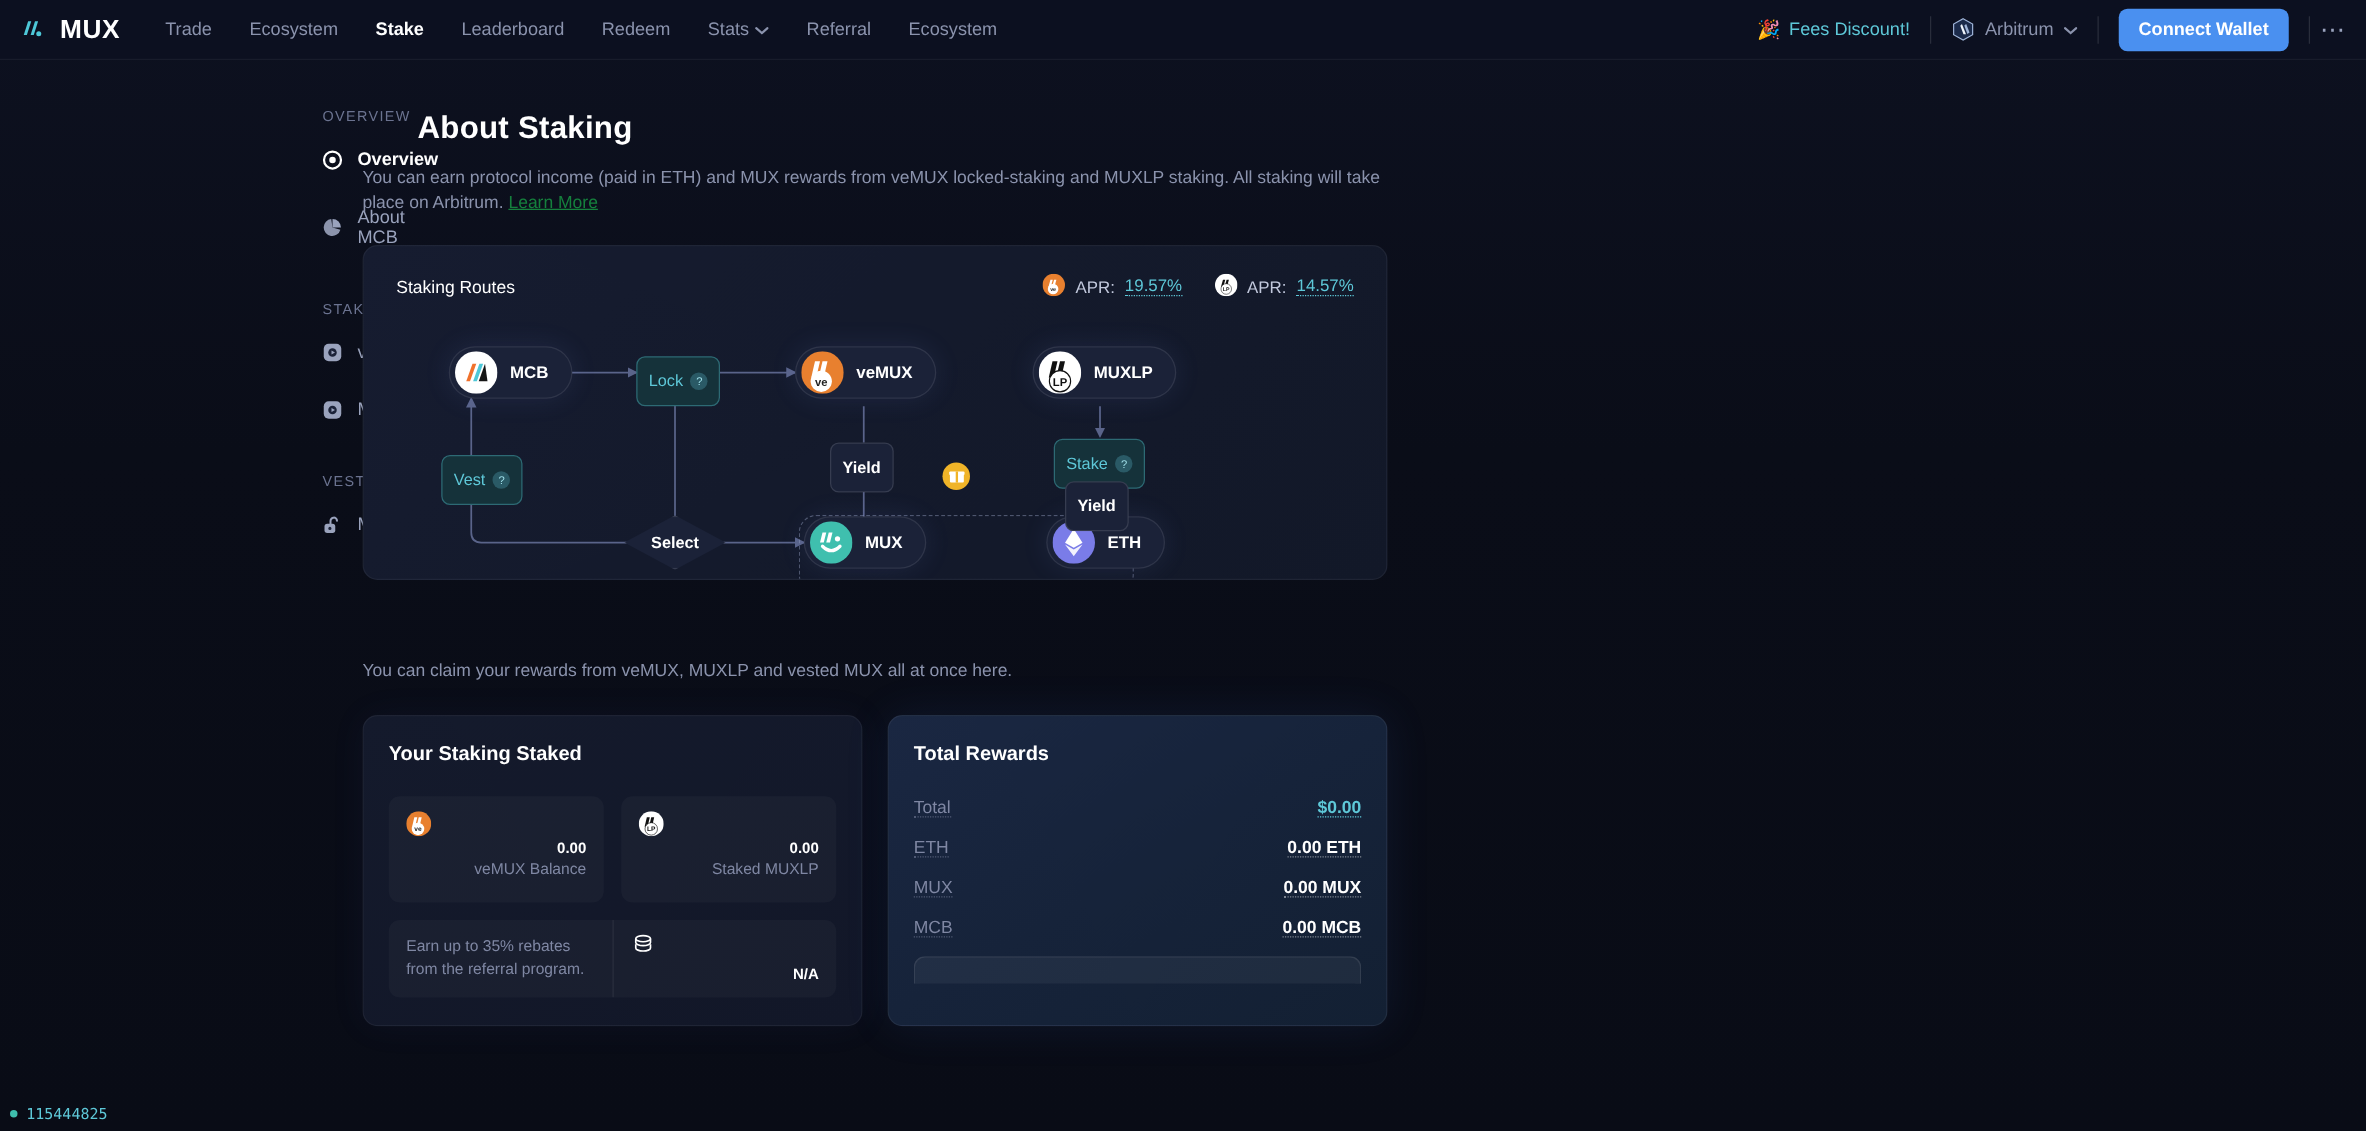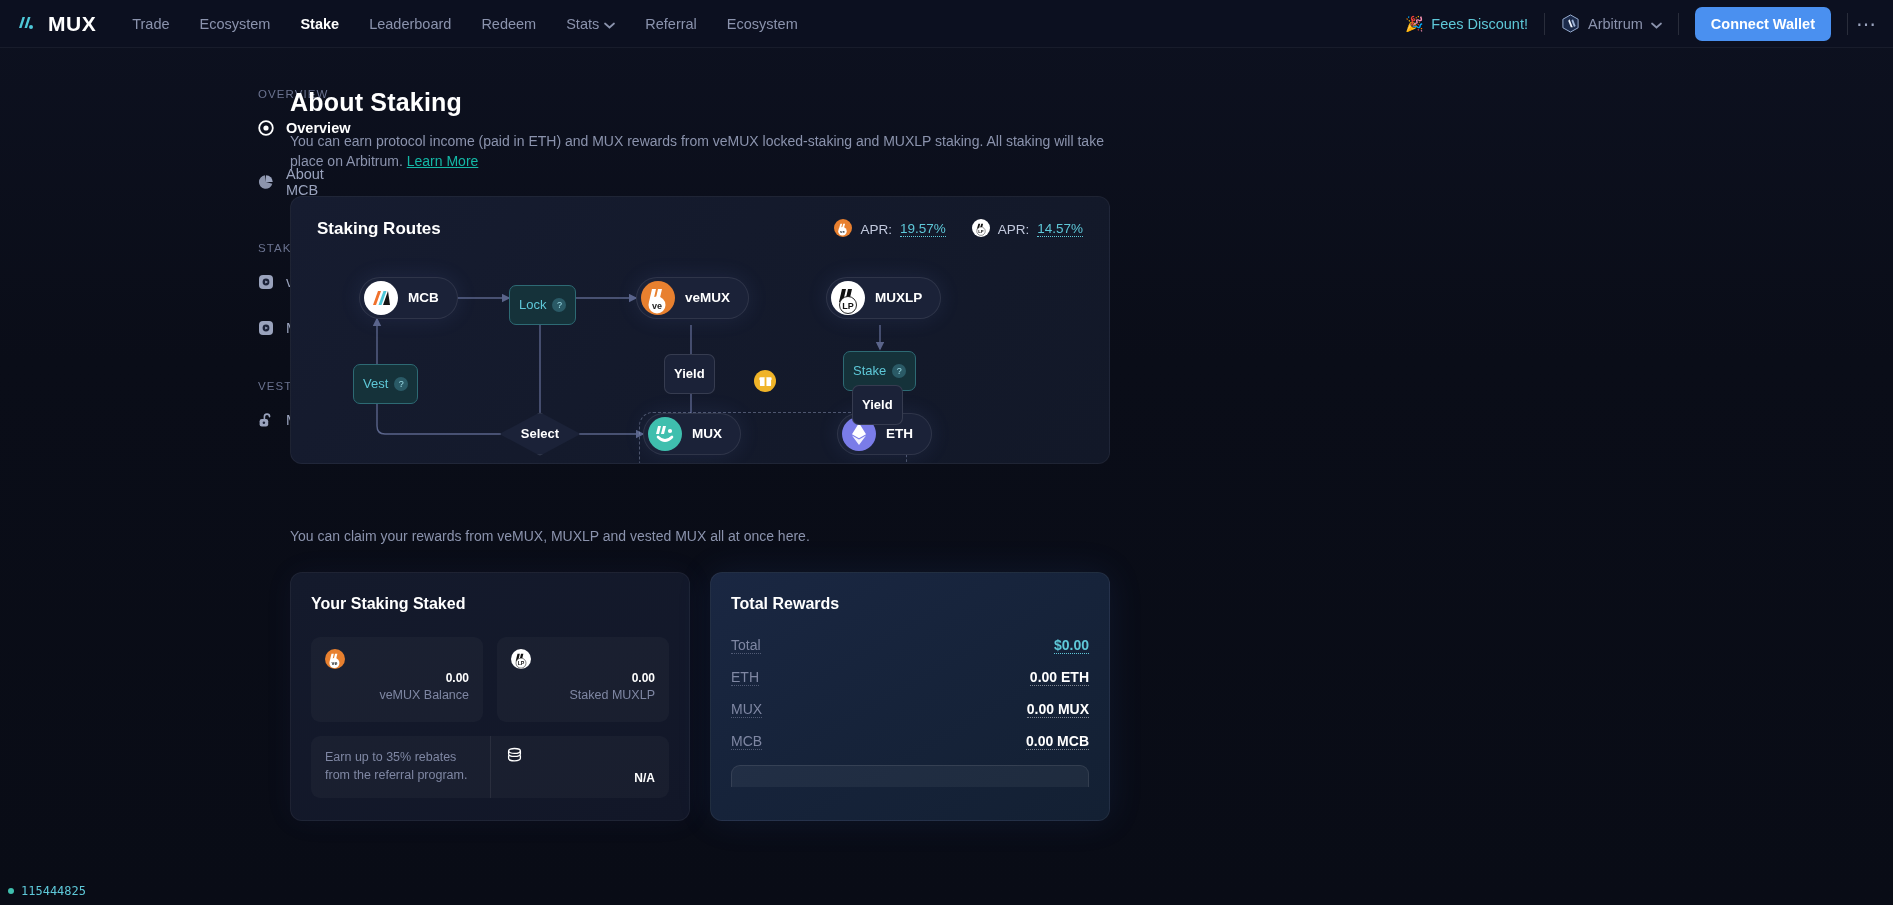--- a/index.html
+++ b/index.html
@@ -62,35 +62,35 @@
   }
   .side-item {
     display: flex; align-items: center; gap: 12px;
     margin-bottom: 30px; cursor: pointer; font-size: 14.5px; color: #9aa3bd;
   }
   .side-item.active { color: #fff; font-weight: 700; }
   .side-ico { width: 16px; height: 16px; flex: none; display:block; }
   .side-gap { height: 14px; }
 
   .content { width: 820px; margin-left: 30px; }
-  .h1 { font-size: 25px; font-weight: 700; color: #fff; margin-bottom: 14px; letter-spacing: .2px; }
+  .h1 { font-size: 25px; font-weight: 700; color: #fff; margin-bottom: 14px; letter-spacing: .2px; margin-left: 44px; }
   .subtext { font-size: 14px; color: #8b93ad; line-height: 1.45; max-width: 820px; }
-  .subtext a { color: #14b8a6; }
+  .subtext a { color: #15803d; }
 
   
   .routes-card {
     margin-top: 24px; height: 268px; border-radius: 12px;
     background: linear-gradient(135deg,#161c30 0%,#141a2c 45%,#121828 100%);
     border: 1px solid rgba(255,255,255,.05);
     position: relative; overflow: hidden;
   }
   .routes-head {
     display: flex; align-items: center; padding: 22px 26px 0 26px;
   }
-  .routes-title { font-size: 17px; font-weight: 700; color: #fff; }
+  .routes-title { font-size: 14px; font-weight: 400; color: #fff; }
   .apr-group { margin-left: auto; display: flex; align-items: center; gap: 26px; }
   .apr-item { display: flex; align-items: center; gap: 8px; font-size: 13.5px; color: #c2c9dd; }
   .apr-val { color: #5ec8d8; border-bottom: 1px dotted #5ec8d8; }
 
   .diagram { position: absolute; inset: 0; }
   .node {
     position: absolute; height: 42px; border-radius: 21px;
     background: #1b2238; border: 1px solid rgba(255,255,255,.09);
     display: flex; align-items: center; padding-left: 4px; padding-right: 18px; gap: 10px;
     box-shadow: 0 0 22px rgba(120,150,255,.10);

